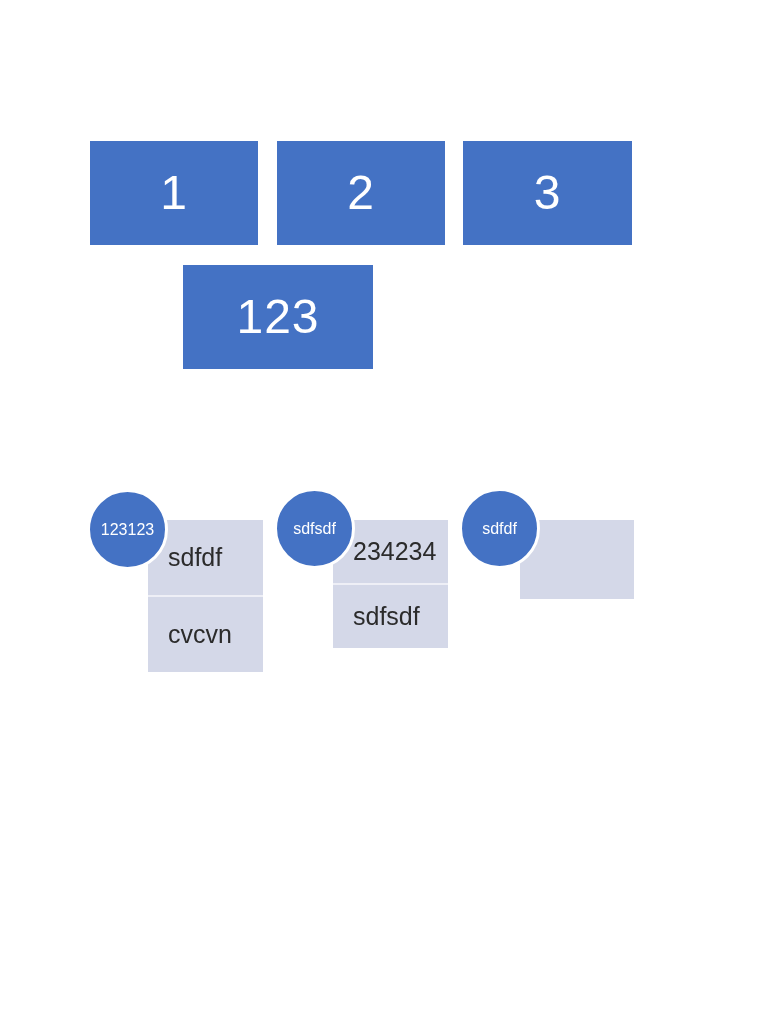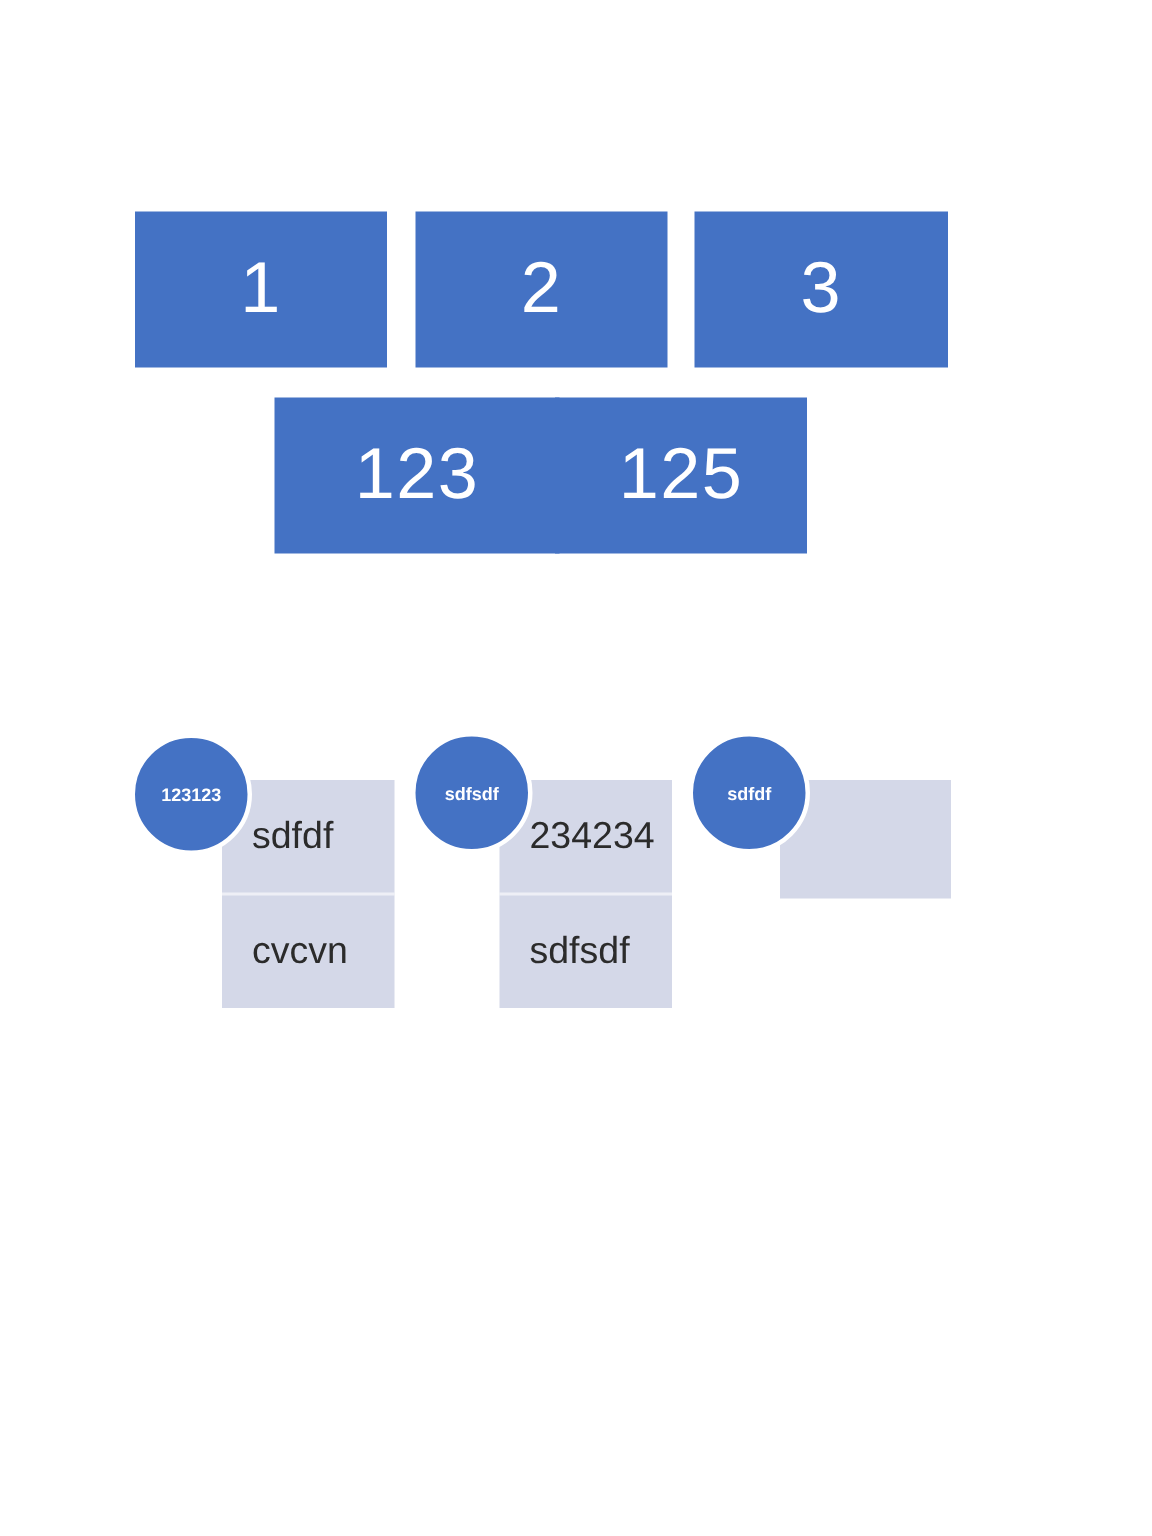--- a/index.html
+++ b/index.html
@@ -35,23 +35,22 @@
     position:absolute;
     width:81px;height:81px;
     border-radius:50%;
     background:var(--shape-blue);
     border:3px solid var(--page-background);
     color:var(--shape-text);
     display:flex;align-items:center;justify-content:center;
     z-index:2;
   }
   .circle .circle-label{
-    font-size:12px;
+    font-size:16px;
     line-height:1;
-    font-weight:bold;
   }
   .detail-box{
     position:absolute;
     background:var(--box-fill);
     z-index:1;
     display:flex;
     flex-direction:column;
   }
   .cell{
     height:75px;
@@ -76,39 +75,36 @@
   <div class="rect" style="left:277px;top:141px;">
     <span class="rect-label">2</span>
   </div>
   <div class="rect" style="left:463px;top:141px;width:169px;">
     <span class="rect-label">3</span>
   </div>
 
   <div class="rect" style="left:183px;top:265px;width:190px;">
     <span class="rect-label">123</span>
   </div>
-  <div class="rect" style="left:370px;top:265px;">
-    <span class="rect-label">125</span>
-  </div>
 
   <div>
     <div class="circle" style="left:87px;top:489px;">
       <span class="circle-label">123123</span>
     </div>
     <div class="detail-box" style="left:148px;top:520px;width:115px;height:152px;">
       <div class="cell top">sdfdf</div>
       <div class="cell bottom">cvcvn</div>
     </div>
   </div>
 
   <div>
     <div class="circle" style="left:274px;top:488px;">
       <span class="circle-label">sdfsdf</span>
     </div>
-    <div class="detail-box" style="left:333px;top:520px;width:115px;height:152px;">
+    <div class="detail-box" style="left:333px;top:520px;width:115px;height:128px;">
       <div class="cell top">234234</div>
       <div class="cell bottom">sdfsdf</div>
     </div>
   </div>
 
   <div>
     <div class="circle" style="left:459px;top:488px;">
       <span class="circle-label">sdfdf</span>
     </div>
     <div class="detail-box" style="left:520px;top:520px;width:114px;height:79px;">

